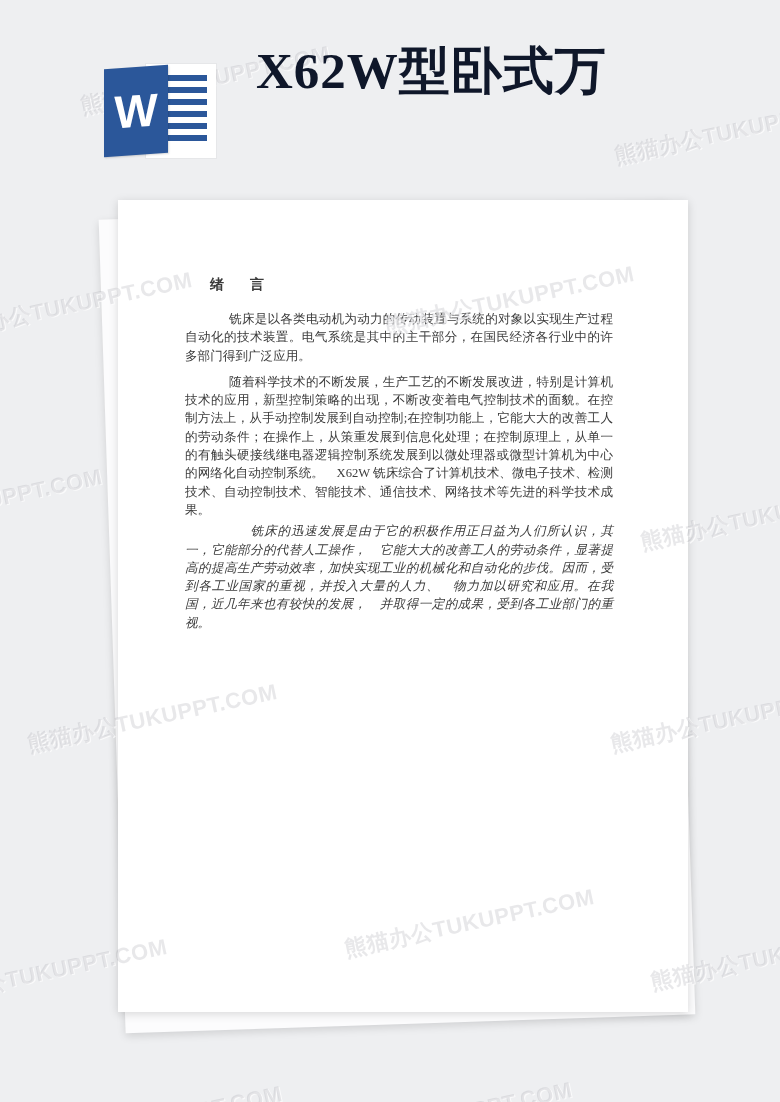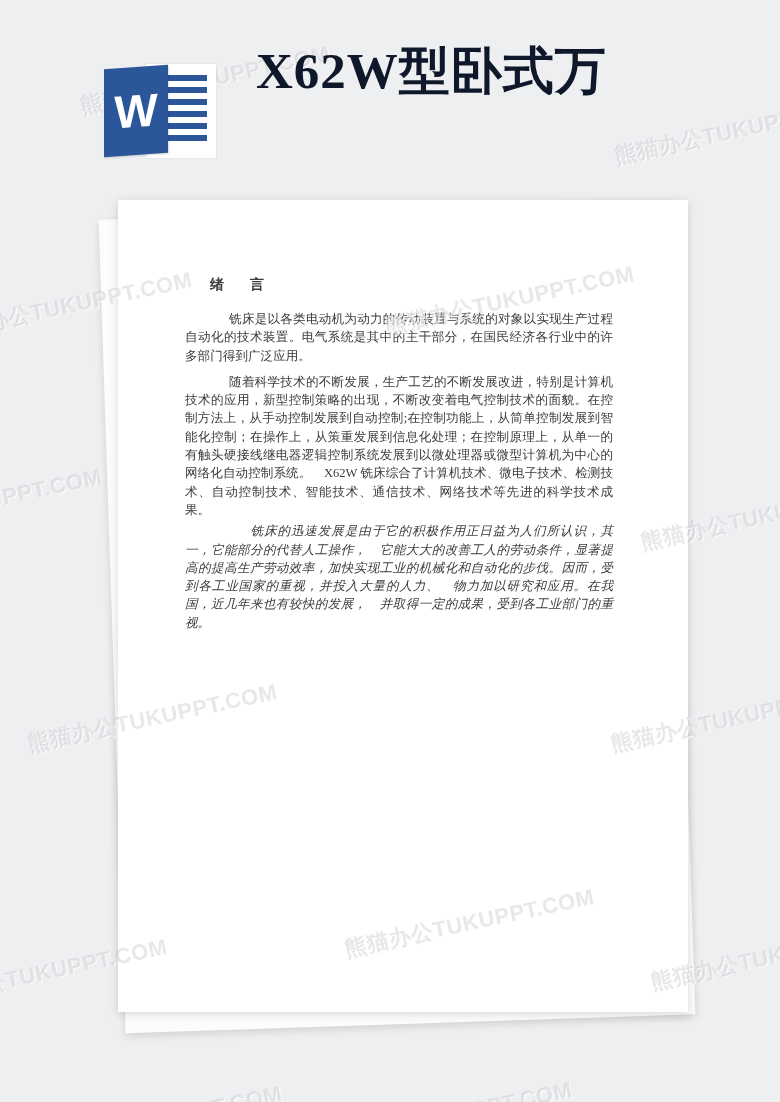--- a/index.html
+++ b/index.html
@@ -109,21 +109,21 @@
 
   <div class="page-back"></div>
 
   <div class="page-front">
     <div class="doc-heading">
       <span>绪</span>
       <span>言</span>
     </div>
     <div class="doc-content">
       <p class="indent-a">铣床是以各类电动机为动力的传动装置与系统的对象以实现生产过程自动化的技术装置。电气系统是其中的主干部分，在国民经济各行业中的许多部门得到广泛应用。</p>
-      <p class="indent-a">随着科学技术的不断发展，生产工艺的不断发展改进，特别是计算机技术的应用，新型控制策略的出现，不断改变着电气控制技术的面貌。在控制方法上，从手动控制发展到自动控制;在控制功能上，从简单控制发展到智能化控制；在操作上，从策重发展到信息化处理；在控制原理上，从单一的有触头硬接线继电器逻辑控制系统发展到以微处理器或微型计算机为中心的网络化自动控制系统。　X62W 铣床综合了计算机技术、微电子技术、检测技术、自动控制技术、智能技术、通信技术、网络技术等先进的科学技术成果。</p>
+      <p class="indent-a">随着科学技术的不断发展，生产工艺的不断发展改进，特别是计算机技术的应用，新型控制策略的出现，不断改变着电气控制技术的面貌。在控制方法上，从手动控制发展到自动控制;在控制功能上，它能大大的改善工人的劳动条件；在操作上，从策重发展到信息化处理；在控制原理上，从单一的有触头硬接线继电器逻辑控制系统发展到以微处理器或微型计算机为中心的网络化自动控制系统。　X62W 铣床综合了计算机技术、微电子技术、检测技术、自动控制技术、智能技术、通信技术、网络技术等先进的科学技术成果。</p>
       <p class="indent-b">铣床的迅速发展是由于它的积极作用正日益为人们所认识，其一，它能部分的代替人工操作，　它能大大的改善工人的劳动条件，显著提高的提高生产劳动效率，加快实现工业的机械化和自动化的步伐。因而，受到各工业国家的重视，并投入大量的人力、　物力加以研究和应用。在我国，近几年来也有较快的发展，　并取得一定的成果，受到各工业部门的重视。</p>
     </div>
   </div>
 
   <span class="wm wm-over" style="left:-60px;  top:318px;">熊猫办公TUKUPPT.COM</span>
   <span class="wm wm-over" style="left:382px;  top:312px;">熊猫办公TUKUPPT.COM</span>
   <span class="wm wm-over" style="left:-150px; top:515px;">熊猫办公TUKUPPT.COM</span>
   <span class="wm wm-over" style="left:638px;  top:528px;">熊猫办公TUKUPPT.COM</span>
   <span class="wm wm-over" style="left:25px;   top:730px;">熊猫办公TUKUPPT.COM</span>
   <span class="wm wm-over" style="left:608px;  top:730px;">熊猫办公TUKUPPT.COM</span>

